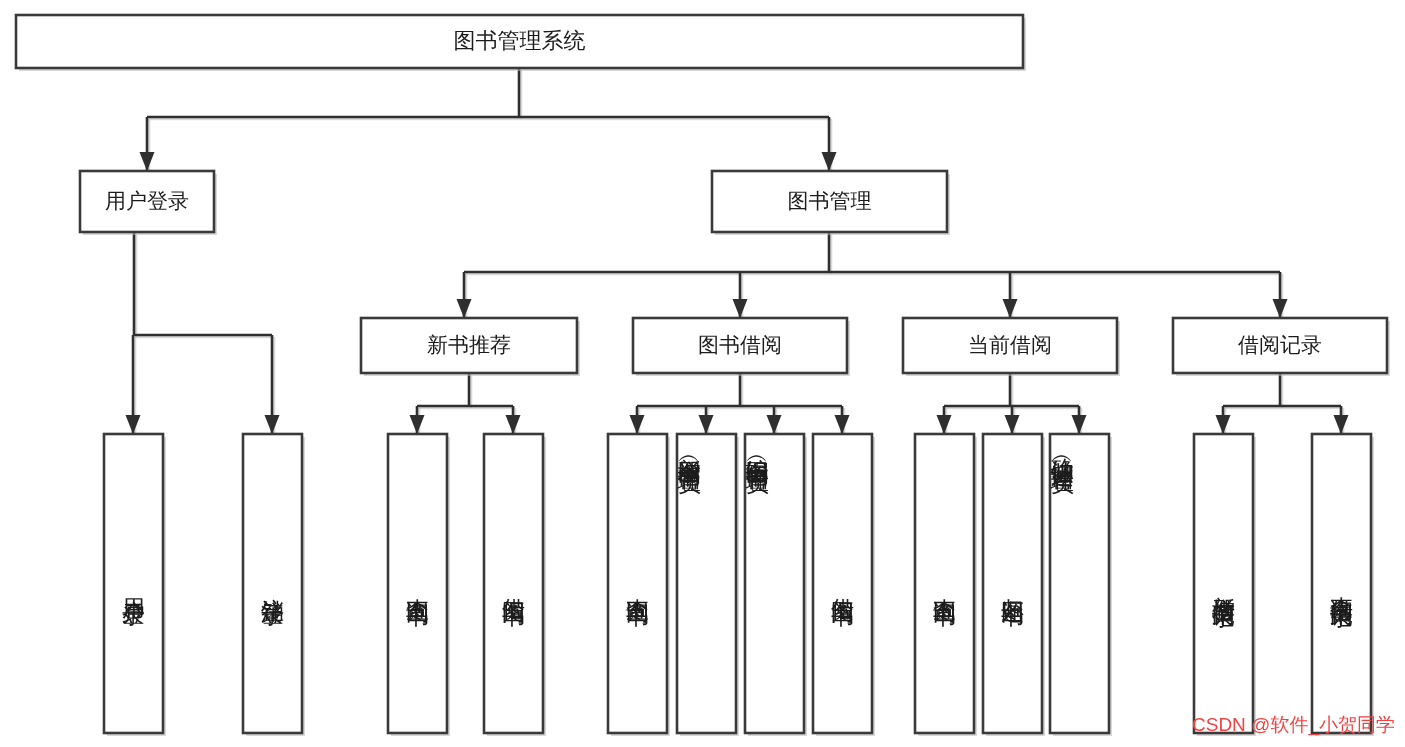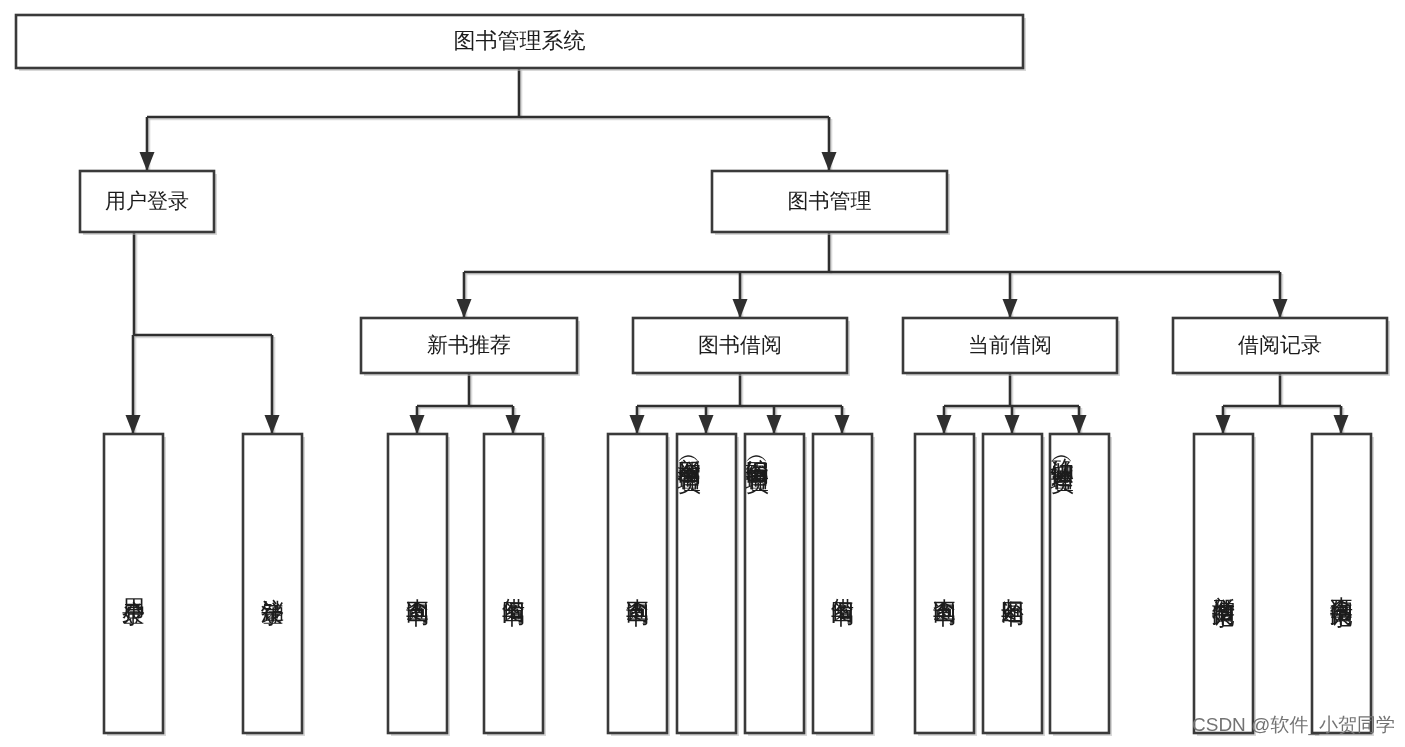--- a/index.html
+++ b/index.html
@@ -74,21 +74,21 @@
     letter-spacing: 2px;
     color: #1c1c1c;
     white-space: nowrap;
     text-align: center;
     pointer-events: none;
   }
   .watermark {
     position: absolute;
     font-family: "Liberation Sans", "DejaVu Sans", sans-serif;
     font-size: 19px;
-    color: #737373;
+    color: #ef4444;
     white-space: nowrap;
     left: 1192px;
     top: 712px;
   }
 </style>
 </head>
 <body>
 
 <div id="diagram-root">
 

